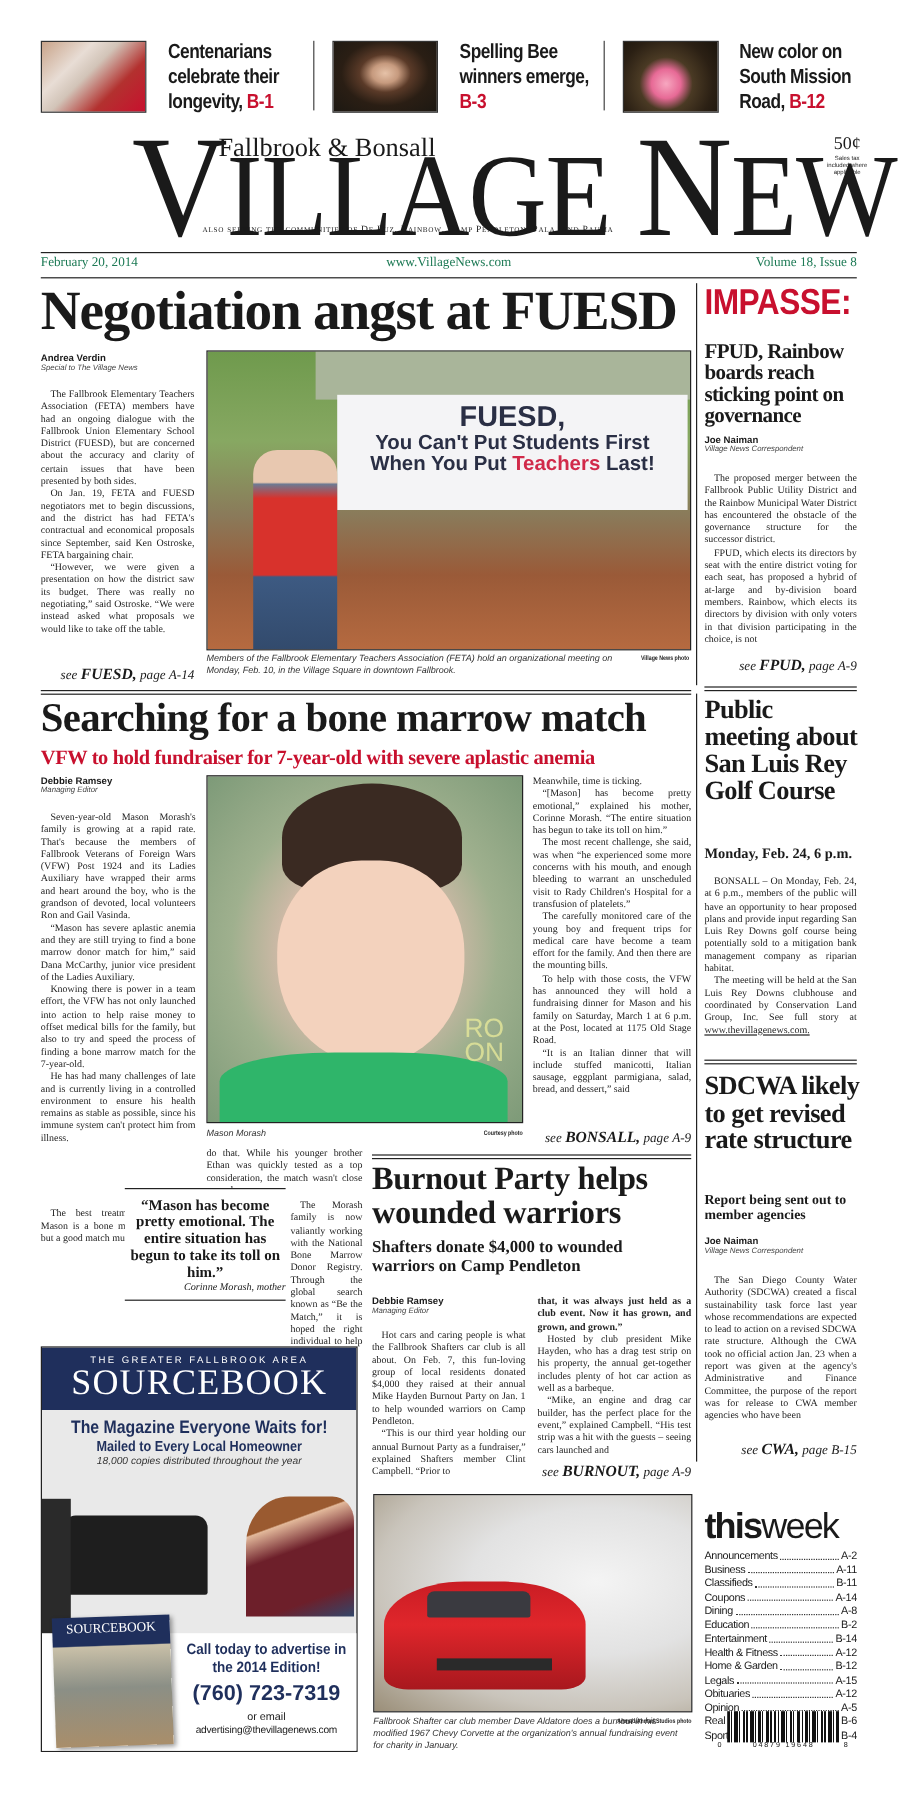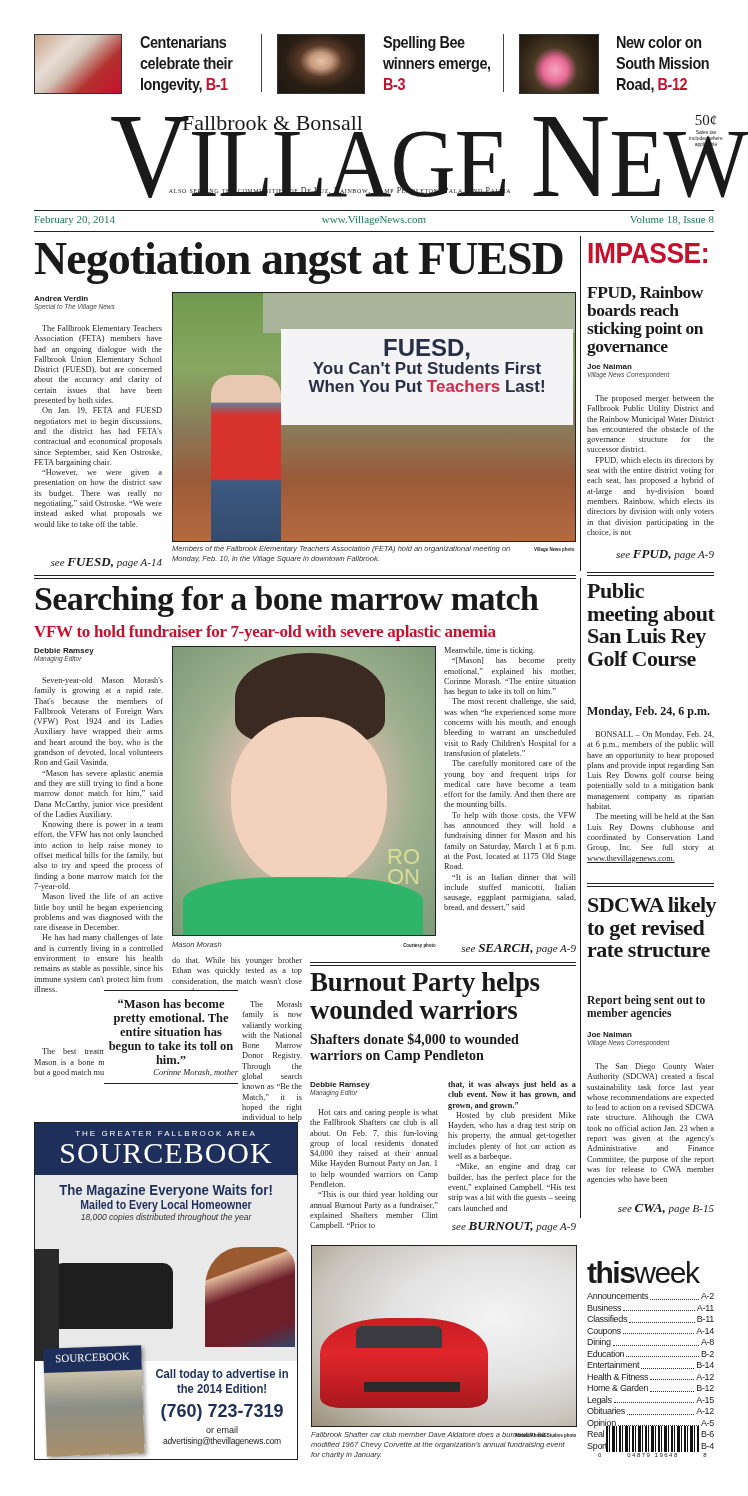--- a/index.html
+++ b/index.html
@@ -137,21 +137,20 @@
 <div class="abs" style="left:34px;top:622px;font-size:17px;font-weight:bold;color:#c8102e;white-space:nowrap;letter-spacing:-0.3px;">VFW to hold fundraiser for 7-year-old with severe aplastic anemia</div>
 
 <div class="abs" style="left:34px;top:646px;">
   <div class="byline-name">Debbie Ramsey</div>
   <div class="byline-title">Managing Editor</div>
 </div>
 <div class="abs body" style="left:34px;top:676px;width:129px;">
   <p>Seven-year-old Mason Morash's family is growing at a rapid rate. That's because the members of Fallbrook Veterans of Foreign Wars (VFW) Post 1924 and its Ladies Auxiliary have wrapped their arms and heart around the boy, who is the grandson of devoted, local volunteers Ron and Gail Vasinda.</p>
   <p>“Mason has severe aplastic anemia and they are still trying to find a bone marrow donor match for him,” said Dana McCarthy, junior vice president of the Ladies Auxiliary.</p>
   <p>Knowing there is power in a team effort, the VFW has not only launched into action to help raise money to offset medical bills for the family, but also to try and speed the process of finding a bone marrow match for the 7-year-old.</p>
-  <p>Mason lived the life of an active little boy until he began experiencing problems and was diagnosed with the rare disease in December.</p>
   <p style="height:114px;overflow:hidden;">He has had many challenges of late and is currently living in a controlled environment to ensure his health remains as stable as possible, since his immune system can't protect him from illness.</p>
   <p>The best treatment option for Mason is a bone marrow transplant, but a good match must be found to</p>
 </div>
 
 <div class="photo" style="left:172px;top:646px;width:264px;height:290px;background:radial-gradient(ellipse at 50% 50%,#f6d9c6 0%,#efc6ae 28%,#c9b8a4 40%,#9fb08e 60%,#7d9a78 100%);">
   <div class="abs" style="left:62px;top:6px;width:150px;height:90px;background:#3a2a22;border-radius:60% 60% 30% 30%;"></div>
   <div class="abs" style="left:58px;top:70px;width:156px;height:170px;background:#f3d2bd;border-radius:45% 45% 50% 50%;"></div>
   <div class="abs" style="left:10px;top:230px;width:240px;height:60px;background:#2fb56a;border-radius:40% 40% 0 0;"></div>
   <div class="abs" style="left:214px;top:200px;font-family:'Liberation Sans',sans-serif;font-size:22px;line-height:20px;color:#e6e89a;opacity:0.8;">RO<br>ON</div>
 </div>
@@ -171,21 +170,21 @@
 
 <div class="abs body" style="left:444px;top:646px;width:132px;">
   <p style="text-indent:0;">Meanwhile, time is ticking.</p>
   <p>“[Mason] has become pretty emotional,” explained his mother, Corinne Morash. “The entire situation has begun to take its toll on him.”</p>
   <p>The most recent challenge, she said, was when “he experienced some more concerns with his mouth, and enough bleeding to warrant an unscheduled visit to Rady Children's Hospital for a transfusion of platelets.”</p>
   <p>The carefully monitored care of the young boy and frequent trips for medical care have become a team effort for the family. And then there are the mounting bills.</p>
   <p>To help with those costs, the VFW has announced they will hold a fundraising dinner for Mason and his family on Saturday, March 1 at 6 p.m. at the Post, located at 1175 Old Stage Road.</p>
   <p>“It is an Italian dinner that will include stuffed manicotti, Italian sausage, eggplant parmigiana, salad, bread, and dessert,” said</p>
 </div>
 <div class="abs see" style="left:444px;top:940px;width:132px;">
-  <span>see </span><b>SEARCH,</b><span> page A-9</span>
+  <span>see </span><b>BONSALL,</b><span> page A-9</span>
 </div>
 
 <div class="abs side-head" style="left:587px;top:580px;width:130px;font-size:22px;line-height:22.5px;">Public meeting about San Luis Rey Golf Course</div>
 <div class="abs" style="left:587px;top:704px;font-size:12px;font-weight:bold;">Monday, Feb. 24, 6 p.m.</div>
 <div class="abs body" style="left:587px;top:730px;width:127px;">
   <p>BONSALL – On Monday, Feb. 24, at 6 p.m., members of the public will have an opportunity to hear proposed plans and provide input regarding San Luis Rey Downs golf course being potentially sold to a mitigation bank management company as riparian habitat.</p>
   <p><span>The meeting will be held at the San Luis Rey Downs clubhouse and coordinated by Conservation Land Group, Inc. See full story at </span><a style="color:#222;text-decoration:underline;">www.thevillagenews.com.</a></p>
 </div>
 <div class="dbl" style="left:587px;top:883px;width:127px;"></div>
 

